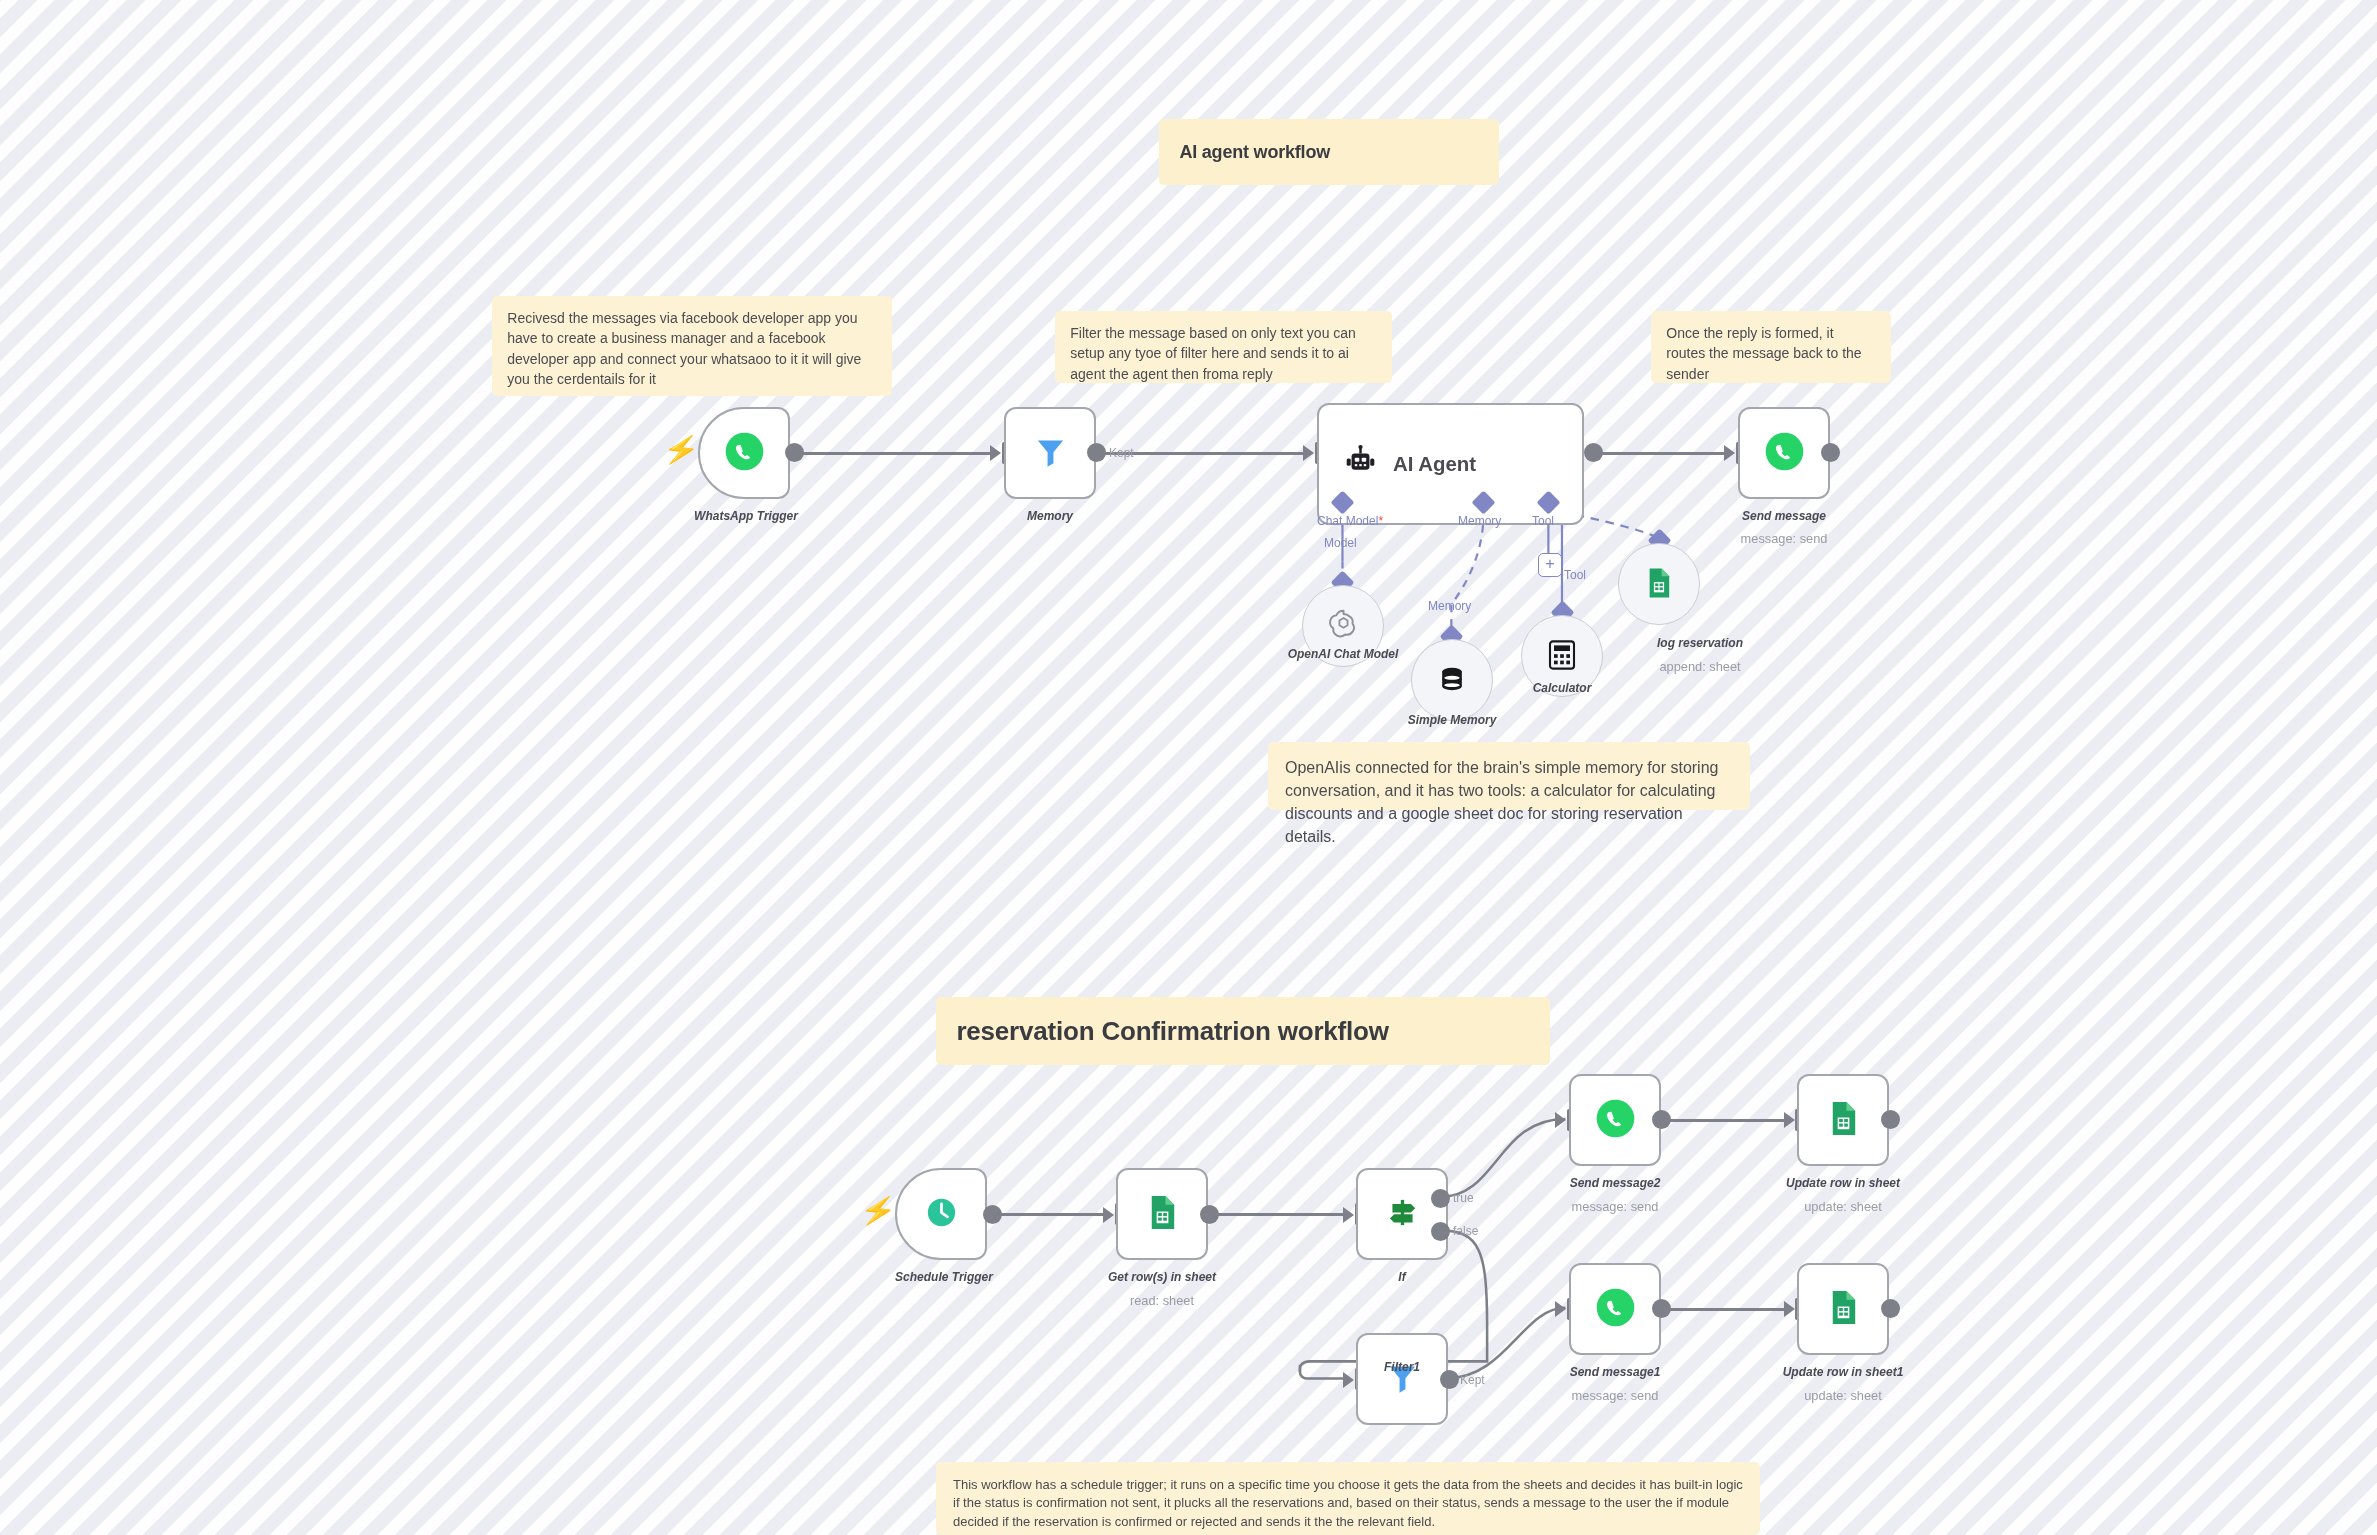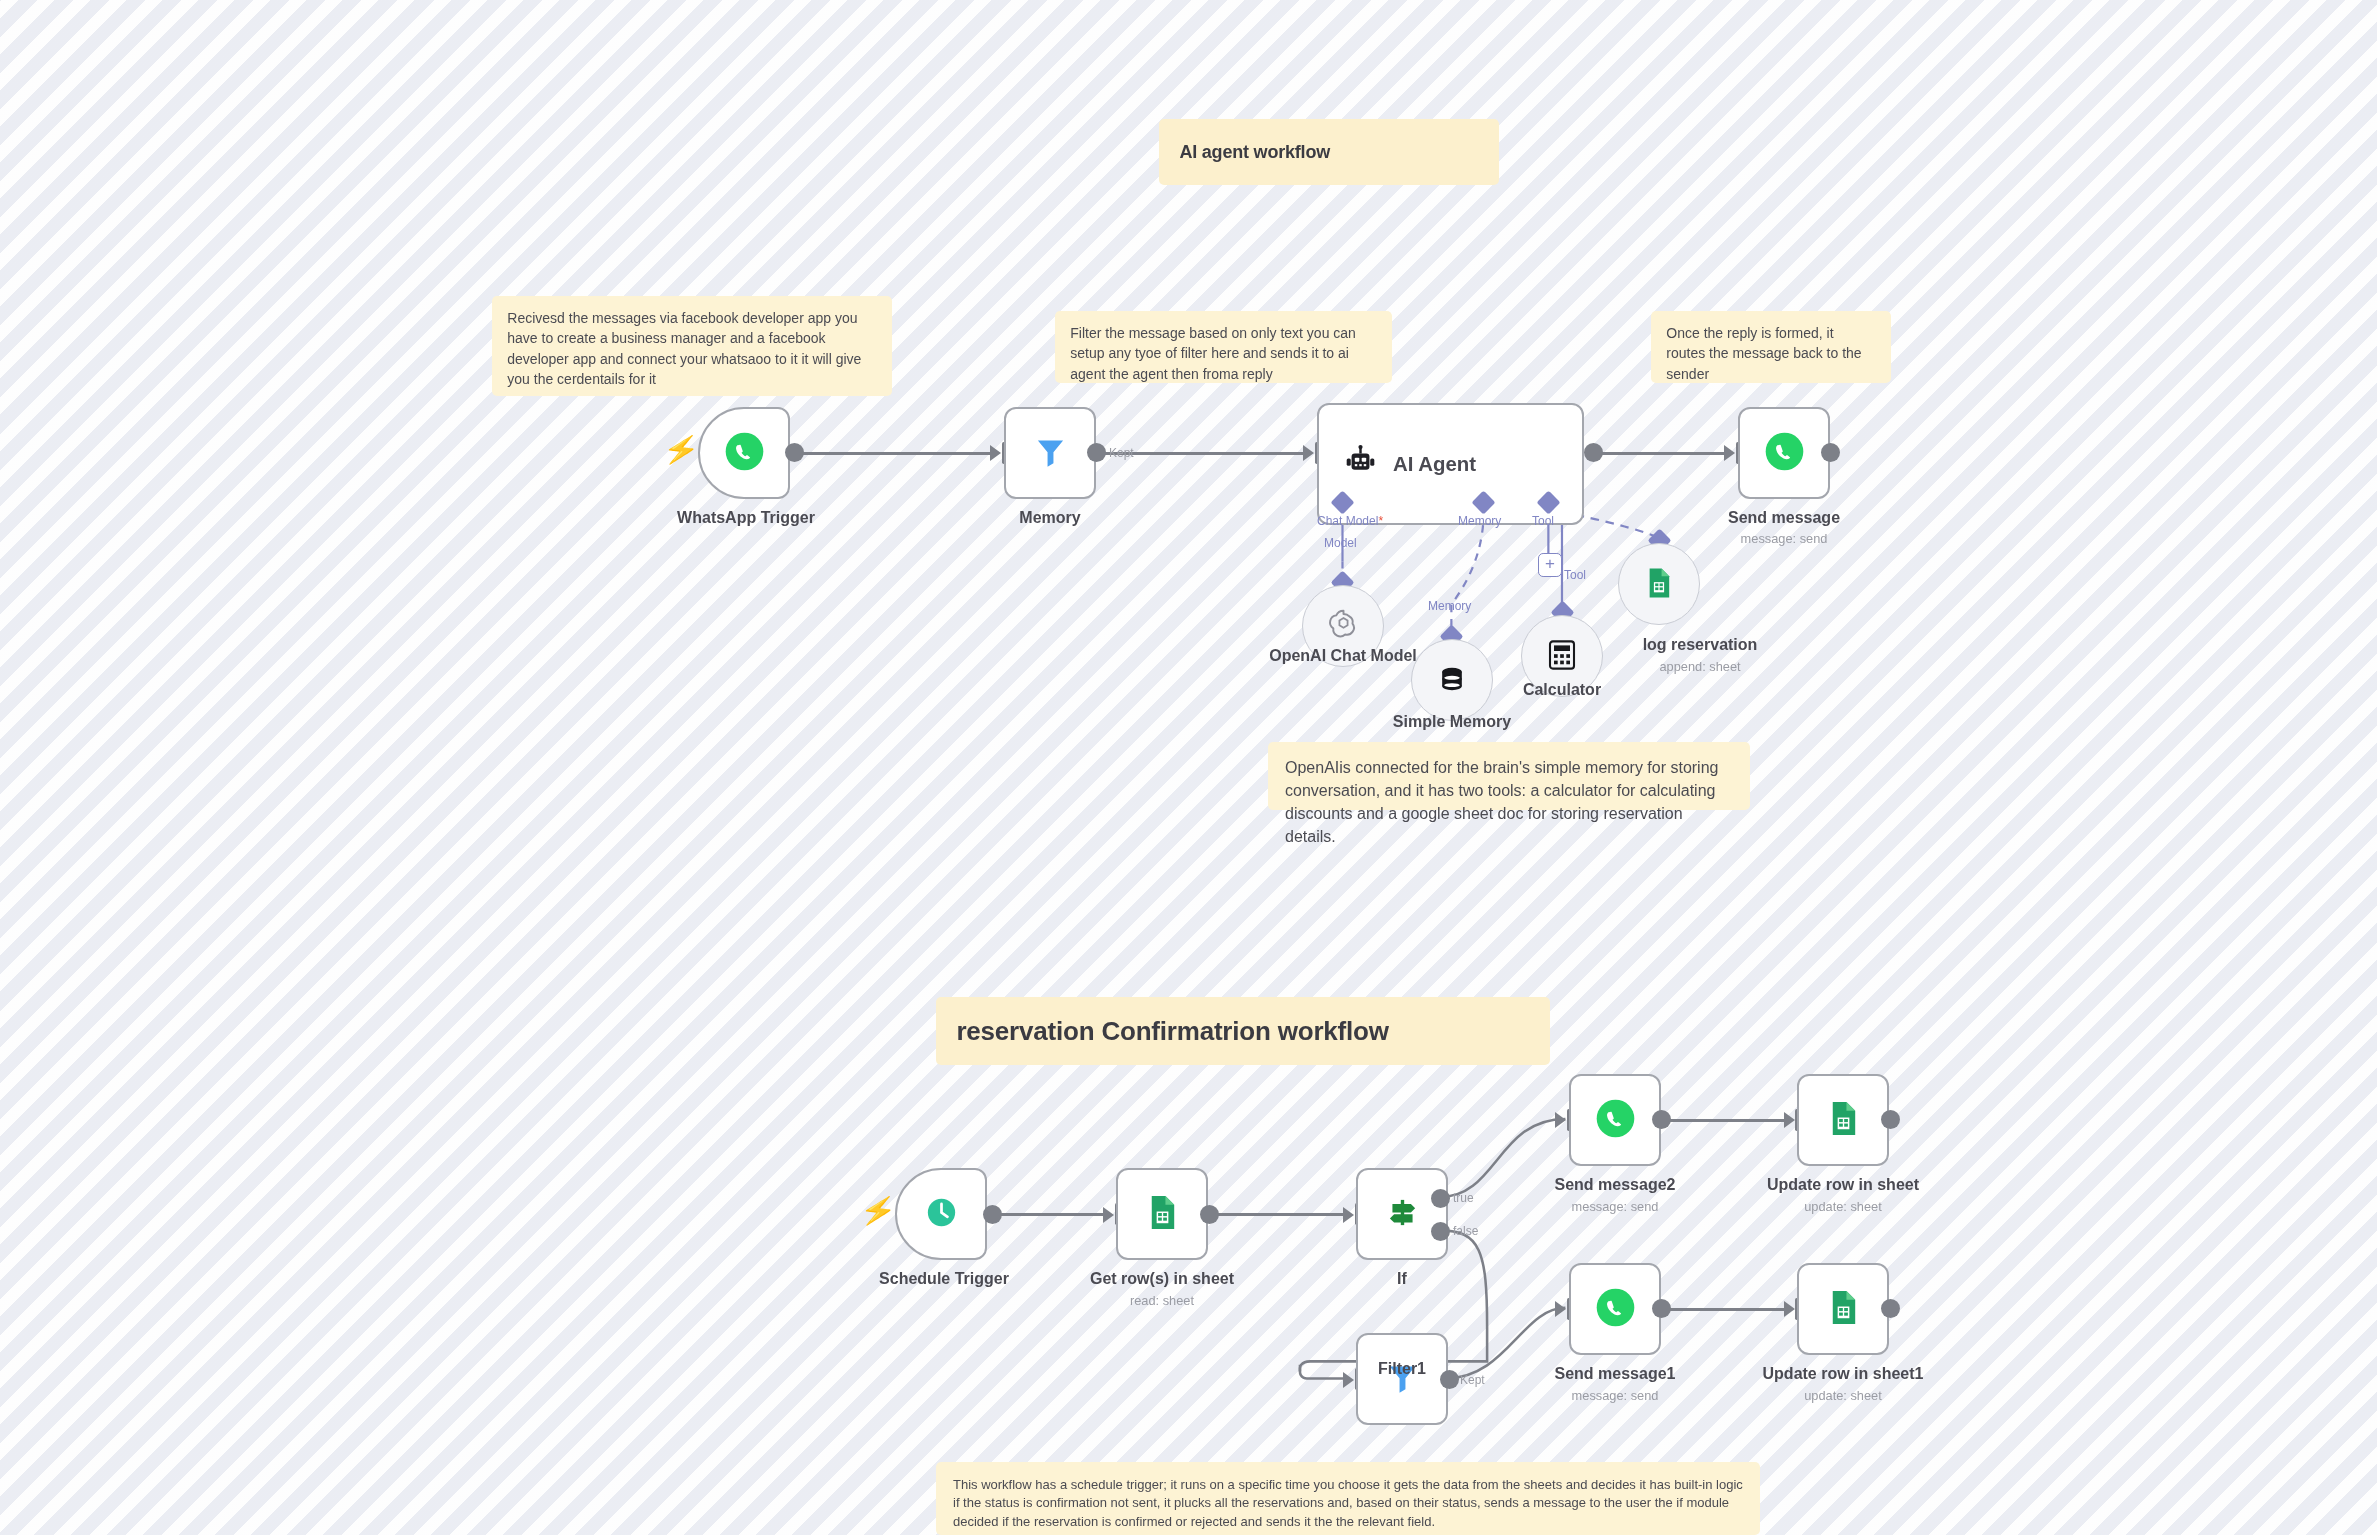--- a/index.html
+++ b/index.html
@@ -61,25 +61,26 @@
   }
   .node.square   { width: 92px; height: 92px; border-radius: 12px; }
   .node.trigger  { width: 92px; height: 92px; border-radius: 46px 12px 12px 46px; }
   .node.wide     { width: 267px; height: 122px; border-radius: 12px;
                    justify-content: flex-start; padding-left: 22px; gap: 13px; }
   .node.circle   { width: 82px;  height: 82px;  border-radius: 50%;
                    border: 1.7px solid #c9ccd4; background: #f4f5f8; }
 
   .node-label {
     position: absolute;
-    font-size: 16px;
+    font-size: 12px;
     font-weight: bold;
     color: #4a4a52;
     white-space: nowrap;
     transform: translateX(-50%);
+    font-style: italic;
   }
   .node-sublabel {
     position: absolute;
     text-align: center;
     font-size: 12.8px;
     color: #9a9ca4;
     white-space: nowrap;
     transform: translateX(-50%);
   }
   .agent-title {

